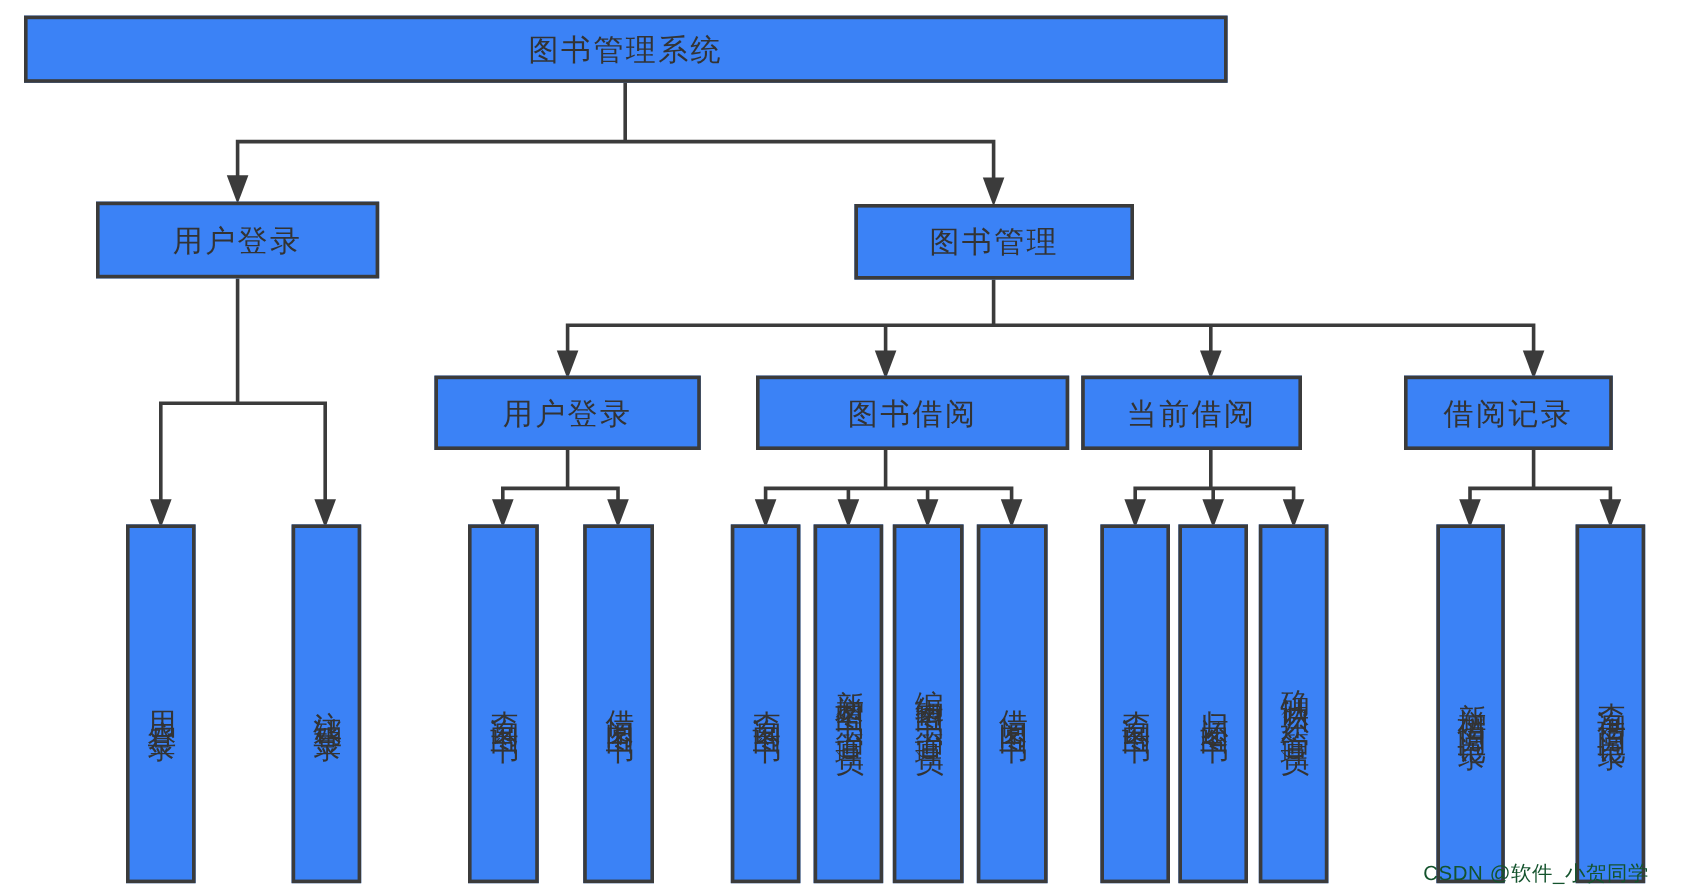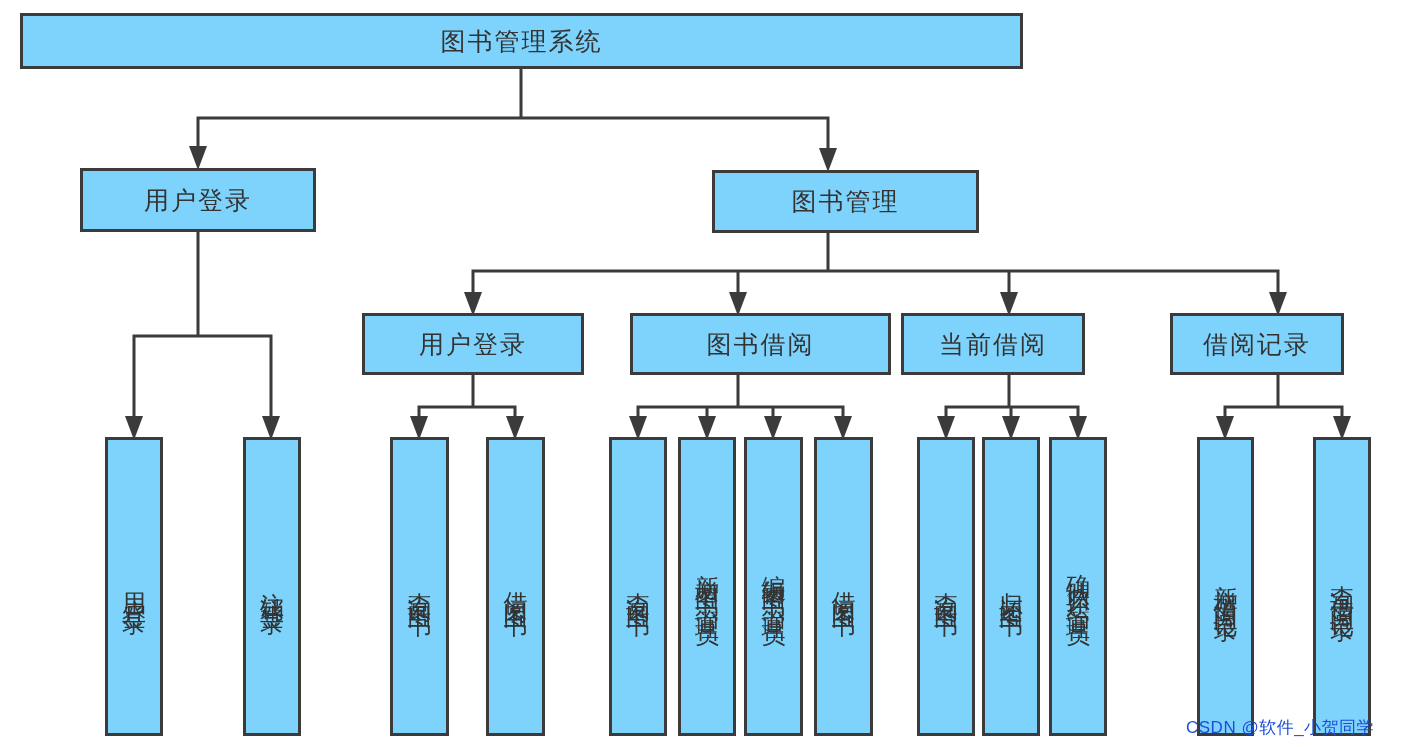--- a/index.html
+++ b/index.html
@@ -14,21 +14,21 @@
   }
   svg.connectors {
     position: absolute;
     left: 0; top: 0;
     width: 1405px; height: 747px;
     z-index: 1;
   }
   .node {
     position: absolute;
     box-sizing: border-box;
-    background: #7dd3fc;
+    background: #3b82f6;
     border: 3px solid #3b3b3b;
     display: flex;
     align-items: center;
     justify-content: center;
     font-size: 25px;
     letter-spacing: 2px;
     z-index: 2;
     white-space: nowrap;
   }
   .leaf {
@@ -39,21 +39,21 @@
     white-space: normal;
     line-height: 1;
   }
   .watermark {
     position: absolute;
     left: 1186px;
     top: 716px;
     z-index: 3;
     font-size: 17px;
     letter-spacing: 0.5px;
-    color: #1d4ed8;
+    color: #14532d;
     white-space: nowrap;
   }
 </style>
 </head>
 <body>
 
 <div class="canvas">
 
   <svg class="connectors" viewBox="0 0 1405 747" xmlns="http://www.w3.org/2000/svg">
     <g stroke="#3b3b3b" stroke-width="3" fill="none">
@@ -98,21 +98,21 @@
       <polygon points="1069,416 1087,416 1078,440"></polygon>
 
       <polygon points="1216,416 1234,416 1225,440"></polygon>
       <polygon points="1333,416 1351,416 1342,440"></polygon>
     </g>
   </svg>
 
   <div class="node" style="left:20px; top:13px; width:1003px; height:56px;">图书管理系统</div>
 
   <div class="node" style="left:80px; top:168px; width:236px; height:64px;">用户登录</div>
-  <div class="node" style="left:712px; top:170px; width:267px; height:63px;">图书管理</div>
+  <div class="node" style="left:712px; top:170px; width:233px; height:63px;">图书管理</div>
 
   <div class="node" style="left:362px; top:313px; width:222px; height:62px;">用户登录</div>
   <div class="node" style="left:630px; top:313px; width:261px; height:62px;">图书借阅</div>
   <div class="node" style="left:901px; top:313px; width:184px; height:62px;">当前借阅</div>
   <div class="node" style="left:1170px; top:313px; width:174px; height:62px;text-align:right;">借阅记录</div>
 
   <div class="node leaf" style="left:105px; top:437px; width:58px; height:299px;">用户登录</div>
   <div class="node leaf" style="left:243px; top:437px; width:58px; height:299px;">注销登录</div>
 
   <div class="node leaf" style="left:390px; top:437px; width:59px; height:299px;">查询图书</div>

